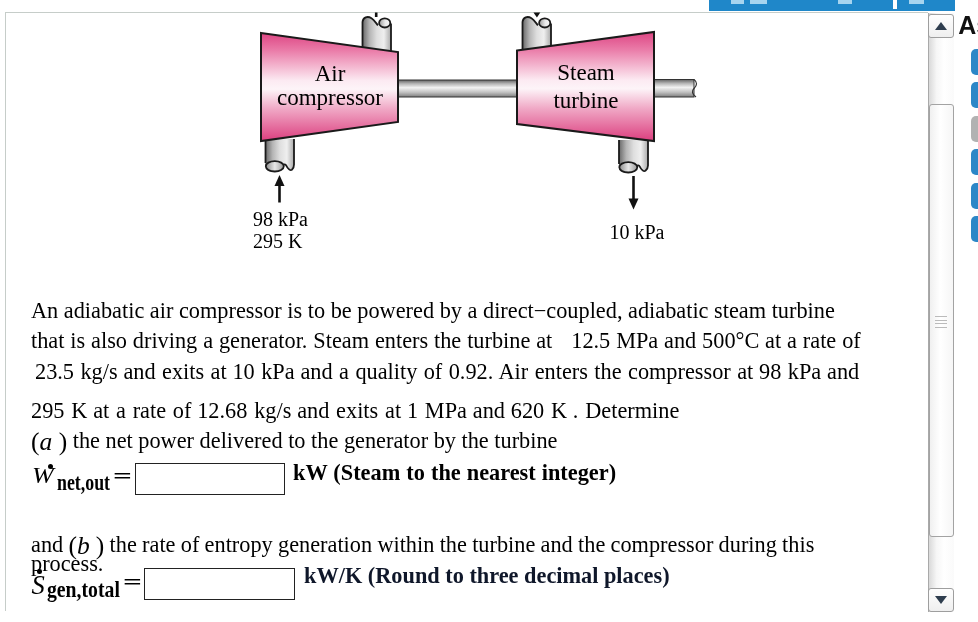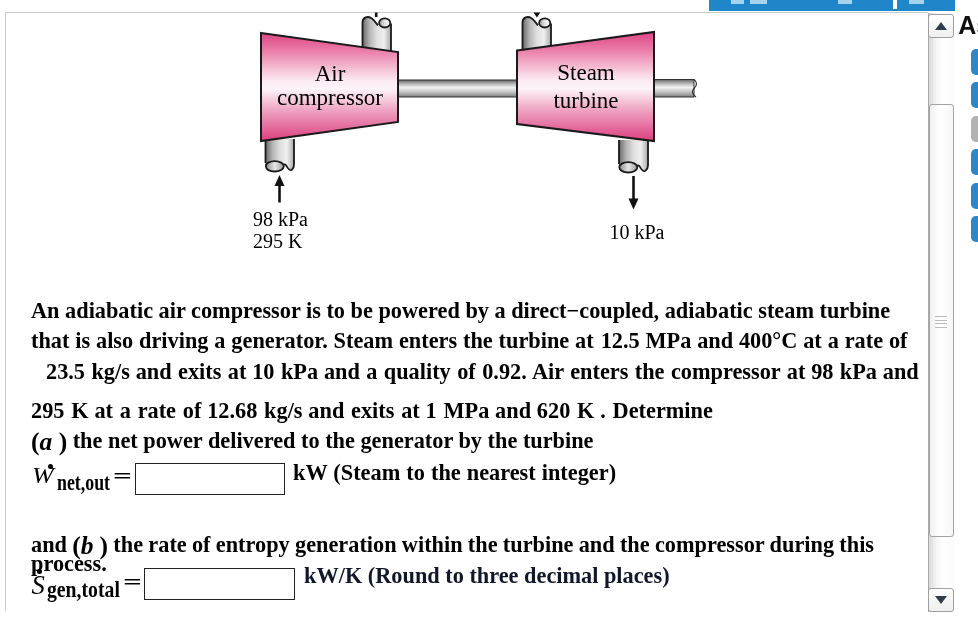--- a/index.html
+++ b/index.html
@@ -1,19 +1,19 @@
 <!DOCTYPE html>
 <html><head>
 <meta charset="utf-8">
 <style>
   html,body{margin:0;padding:0;}
   body{width:978px;height:622px;position:relative;overflow:hidden;background:#fff;
        font-family:"Liberation Serif",serif;}
   .abs{position:absolute;}
-  .ln{position:absolute;left:31px;font-family:"Liberation Serif",serif;font-weight:bold;
+  .ln{position:absolute;left:31px;font-family:"Liberation Serif",serif;font-weight:normal;
       font-size:22.3px;line-height:22.3px;color:#000;white-space:nowrap;}
   .num{margin:0 5.8px;}
 </style>
 </head>
 <body>
 
 <div class="abs" style="left:5px;top:12px;width:923px;height:0;border-top:1px solid #c6cdc9;"></div>
 <div class="abs" style="left:5px;top:12px;width:0;height:599px;border-left:1px solid #c6cdc9;"></div>
 
 <div class="abs" style="left:709px;top:0;width:246px;height:11.4px;background:#1f87c9;overflow:hidden;">
@@ -104,22 +104,22 @@
     <text x="330" y="105" font-size="23" text-anchor="middle">compressor</text>
     <text x="586" y="79.5" font-size="23" text-anchor="middle">Steam</text>
     <text x="586" y="108.2" font-size="23" text-anchor="middle">turbine</text>
     <text x="253" y="225.5" font-size="20">98 kPa</text>
     <text x="253" y="248" font-size="20">295 K</text>
     <text x="609.5" y="238.5" font-size="20">10 kPa</text>
   </g>
 </svg>
 
 <div class="ln" style="top:299.7px;">An adiabatic air compressor is to be powered by a direct−coupled, adiabatic steam turbine</div>
-<div class="ln" style="top:330.2px;word-spacing:0.3px;">that is also driving a generator. Steam enters the turbine at<span class="num" style="margin-left:7px;">12.5 MPa</span>and<span class="num">400°C</span>at a rate of</div>
-<div class="ln" style="top:360.5px;word-spacing:0.85px;"><span class="num" style="margin-left:15px;">23.5 kg/s</span>and exits at<span class="num">10 kPa</span>and a quality of 0.92. Air enters the compressor at<span class="num">98 kPa</span>and</div>
+<div class="ln" style="top:330.2px;word-spacing:0.3px;">that is also driving a generator. Steam enters the turbine at<span class="num" style="margin-left:19px;">12.5 MPa</span>and<span class="num">500°C</span>at a rate of</div>
+<div class="ln" style="top:360.5px;word-spacing:0.85px;"><span class="num" style="margin-left:4px;">23.5 kg/s</span>and exits at<span class="num">10 kPa</span>and a quality of 0.92. Air enters the compressor at<span class="num">98 kPa</span>and</div>
 <div class="ln" style="top:400px;word-spacing:1.2px;"><span class="num" style="margin-left:0;">295 K</span>at a rate of<span class="num">12.68 kg/s</span>and exits at<span class="num">1 MPa</span>and<span class="num">620 K</span>. Determine</div>
 <div class="ln" style="top:429.2px;"><span style="font-size:25.5px;position:relative;top:1.5px;">(<i>a</i> )</span> the net power delivered to the generator by the turbine</div>
 
 <div class="abs" style="left:31.9px;top:465.3px;font-family:'Liberation Serif',serif;font-style:italic;font-size:22.3px;line-height:22.3px;color:#000;transform:scaleX(1.17);transform-origin:0 0;">W</div>
 <div class="abs" style="left:47.5px;top:463.8px;width:5px;height:5px;border-radius:50%;background:#000;"></div>
 <div class="abs" style="left:57px;top:471.8px;font-family:'Liberation Serif',serif;font-weight:bold;font-size:22.3px;line-height:22.3px;color:#000;transform:scaleX(0.80);transform-origin:0 0;white-space:nowrap;">net,out</div>
 <div class="abs" style="left:112.7px;top:465.2px;font-family:'Liberation Serif',serif;font-weight:bold;font-size:19px;line-height:19px;color:#000;transform:scale(1.75,1.15);transform-origin:0 0;">=</div>
 <div class="abs" style="left:134.6px;top:463px;width:148.2px;height:29.6px;border:1px solid #222;background:#fff;"></div>
 <div class="abs" style="left:293px;top:462.4px;font-family:'Liberation Serif',serif;font-weight:bold;font-size:22.3px;line-height:22.3px;color:#000;white-space:nowrap;word-spacing:0.5px;">kW (Steam to the nearest integer)</div>
 

